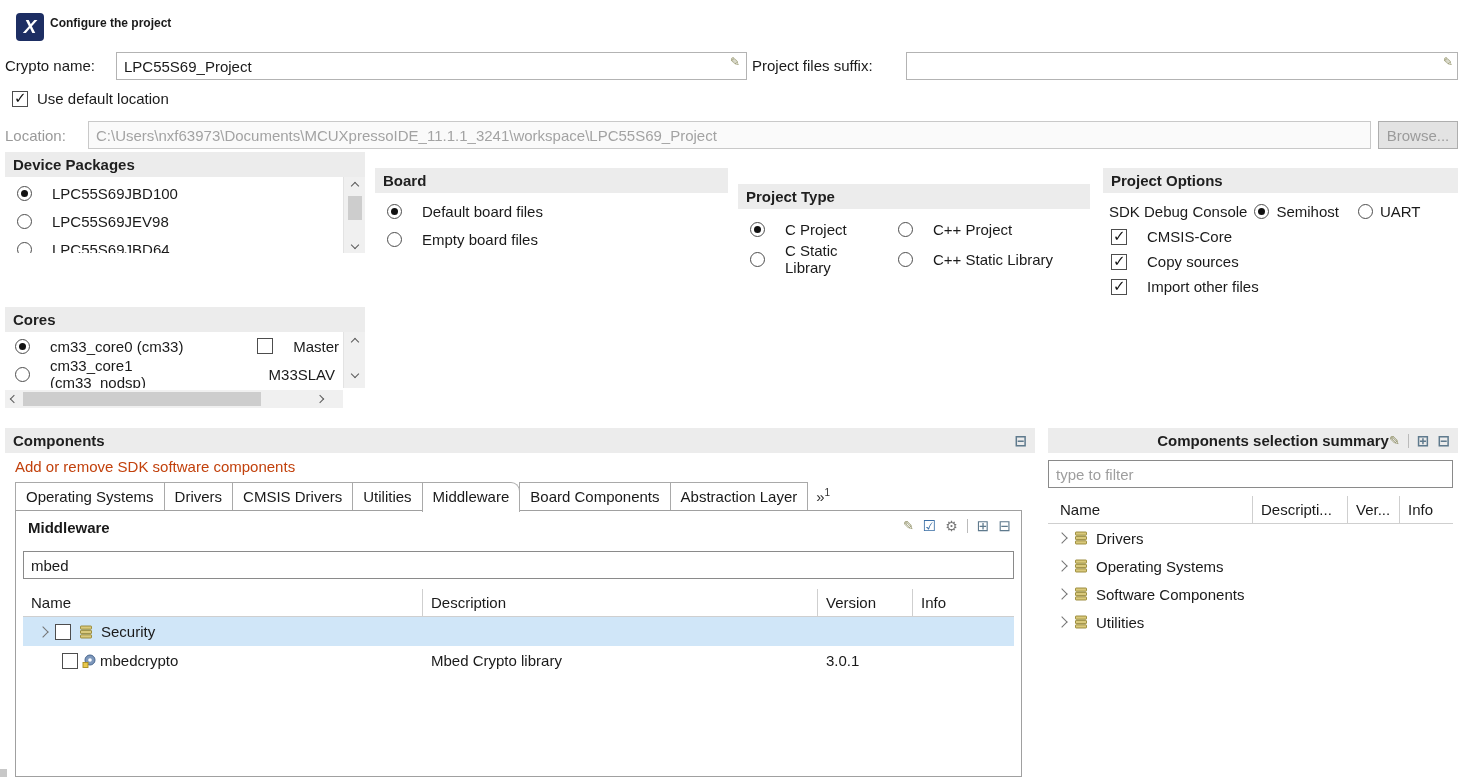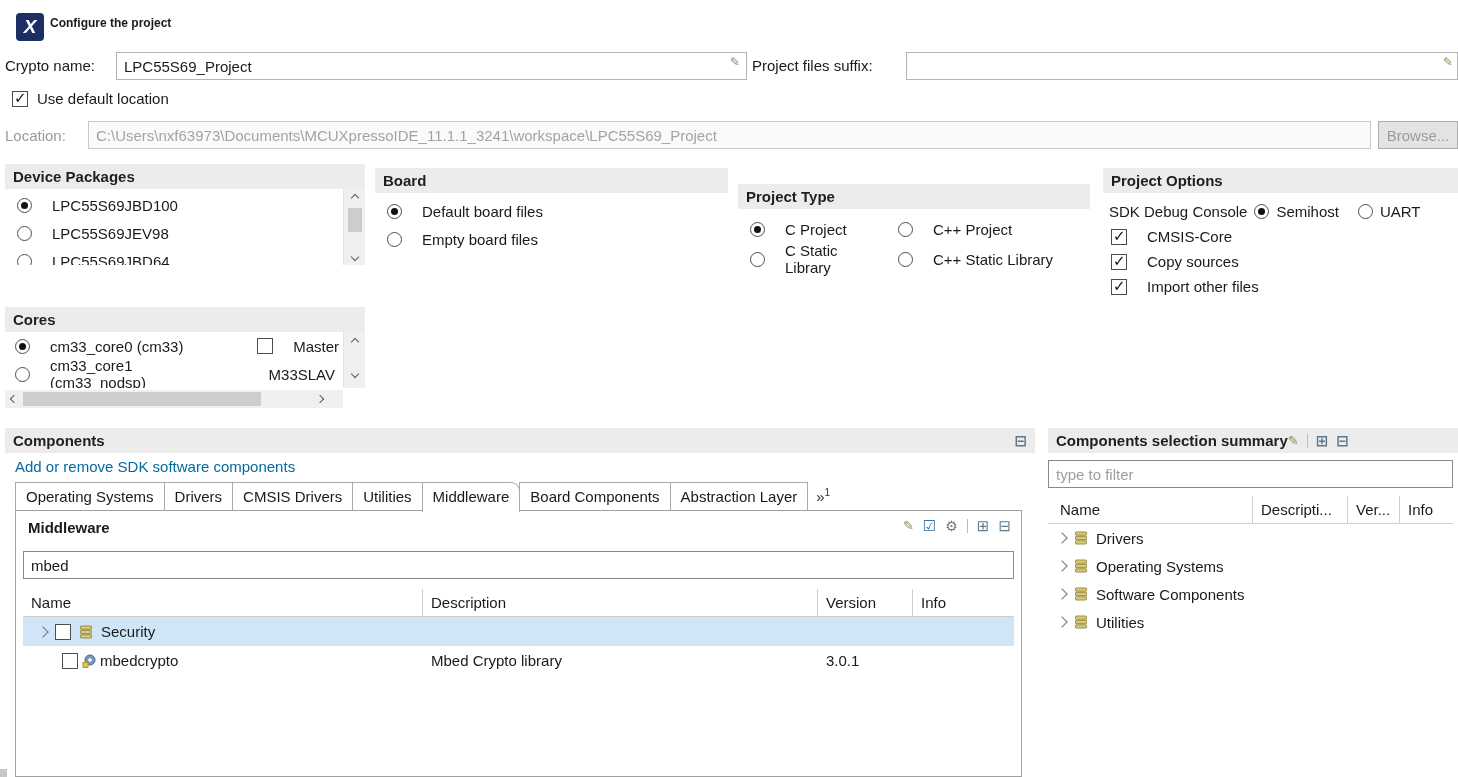--- a/index.html
+++ b/index.html
@@ -82,21 +82,21 @@
 
   <div class="abs" style="left:12px;top:90px;display:flex;gap:9px;align-items:center">
     <span class="cb checked"></span>
     <span>Use default location</span>
   </div>
 
   <div class="abs lbl dim" style="left:5px;top:127px">Location:</div>
   <input class="abs txt" style="left: 88px; top: 121px; width: 1283px; background: rgb(250, 250, 250); color: rgb(163, 163, 163); border-color: rgb(201, 201, 201);" disabled="" value="C:\Users\nxf63973\Documents\MCUXpressoIDE_11.1.1_3241\workspace\LPC55S69_Project">
   <div class="abs btn" style="left:1378px;top:121px;width:80px">Browse...</div>
 
-  <div class="panel" style="left:5px;top:164px;width:360px">
+  <div class="panel" style="left:5px;top:152px;width:360px">
     <div class="phead">Device Packages</div>
     <div class="pbody" style="height:76px">
       <div style="position:absolute;left:0;top:2px;right:22px">
         <div class="opt">
           <span class="radio sel"></span>
           <span>LPC55S69JBD100</span>
         </div>
         <div class="opt">
           <span class="radio"></span>
           <span>LPC55S69JEV98</span>
@@ -217,21 +217,21 @@
           </div>
       </div>
     </div>
   </div>
 
   <div class="panel" style="left:5px;top:428px;width:1030px;height:374px">
     <div class="phead" style="justify-content:space-between">
       <span>Components</span>
       <span class="ibox">⊟</span>
     </div>
-    <div class="abs" style="left:10px;top:30px;color:#0369a1">Add or remove SDK software components</div>
+    <div class="abs" style="left:10px;top:30px;color:#c2410c">Add or remove SDK software components</div>
 
     <div class="tabs" style="left:10px;top:54px">
       <div class="tab">Operating Systems</div>
       <div class="tab">Drivers</div>
       <div class="tab">CMSIS Drivers</div>
       <div class="tab">Utilities</div>
       <div class="tab active">Middleware</div>
       <div class="tab">Board Components</div>
       <div class="tab">Abstraction Layer</div>
       <div class="tab-overflow">
@@ -289,21 +289,21 @@
             <div class="cell c2">Mbed Crypto library</div>
             <div class="cell c3">3.0.1</div>
             <div class="cell c4"></div>
           </div>
         </div>
       </div>
     </div>
   </div>
 
   <div class="panel" style="left:1048px;top:428px;width:410px;height:349px">
-    <div class="phead" style="justify-content:flex-start">
+    <div class="phead" style="justify-content:flex-end">
       <span>Components selection summary</span>
       <span style="display:flex;gap:8px;align-items:center">
         <span class="pencil">✎</span>
         <span class="vsep"></span>
         <span class="ibox">⊞</span>
         <span class="ibox">⊟</span>
       </span>
     </div>
     <input class="txt" style="position: absolute; left: 0px; top: 32px; width: 405px; border-color: rgb(138, 138, 138); padding: 3px 7px;" placeholder="type to filter">
 

